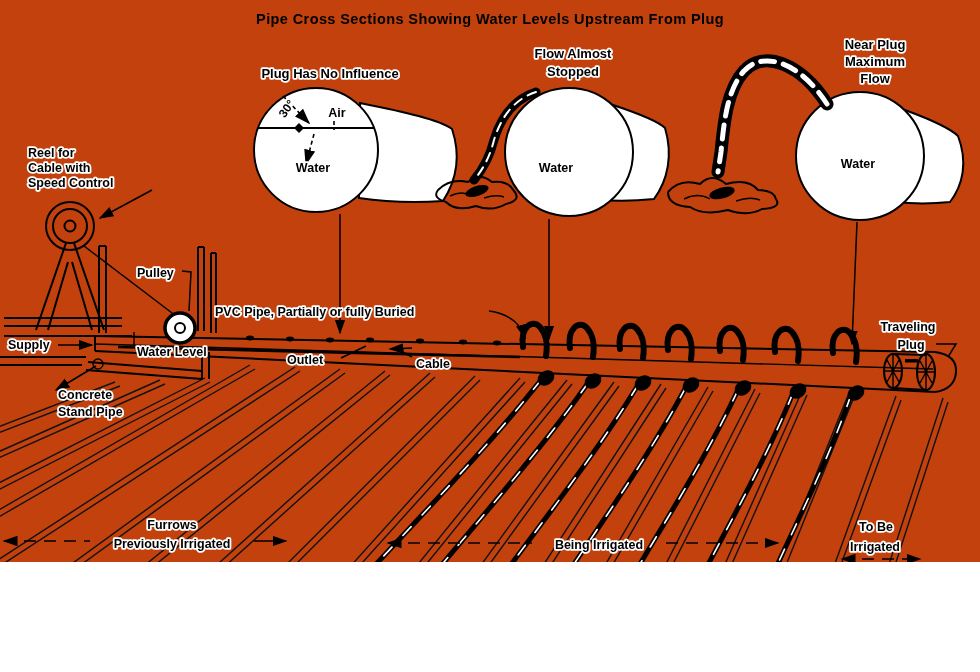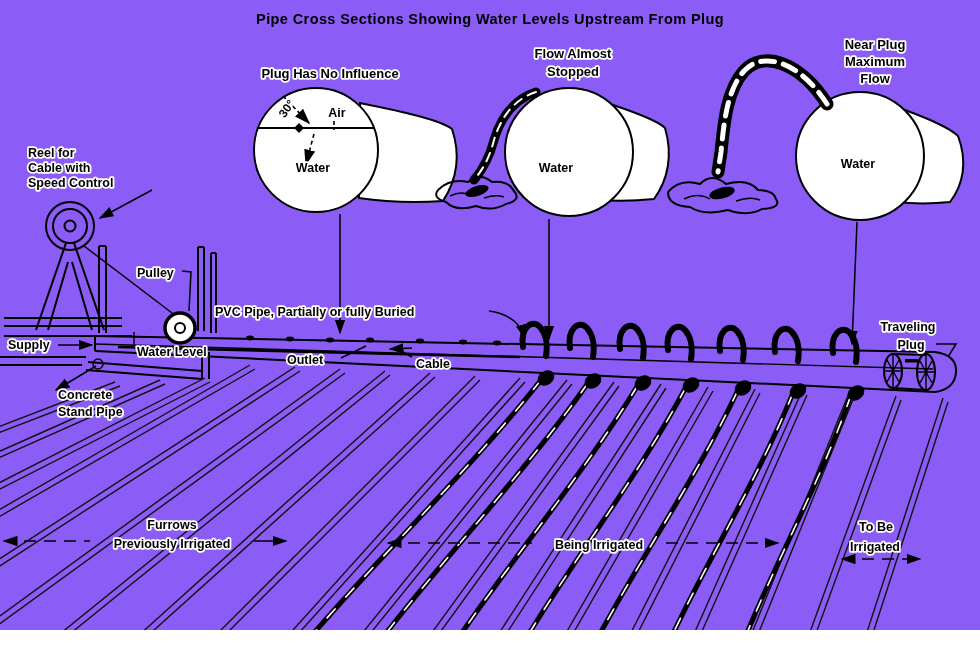--- a/index.html
+++ b/index.html
@@ -1,16 +1,16 @@
 <!DOCTYPE html>
 <html><head>
 <meta charset="utf-8">
 <style>
   html,body{margin:0;padding:0;background:#fff;}
-  .stage{position:relative;width:980px;height:630px;background:#8b5cf6;overflow:hidden;
+  .stage{position:relative;width:980px;height:562px;background:#c2410c;overflow:hidden;
          font-family:"Liberation Sans",sans-serif;}
   svg{display:block;}
   text{font-family:"Liberation Sans",sans-serif;font-weight:bold;fill:#000;
        paint-order:stroke;stroke:#fff;stroke-width:3.5px;stroke-linejoin:round;}
   .t-title{font-size:14.5px;letter-spacing:.4px;stroke-width:0;}
   .t-sec{font-size:13px;}
   .t-lbl{font-size:12.5px;}
   .t-sm{font-size:12px;}
   .ink{stroke:#000;fill:none;stroke-width:2;}
   .thin{stroke:#000;fill:none;stroke-width:1.4;}

